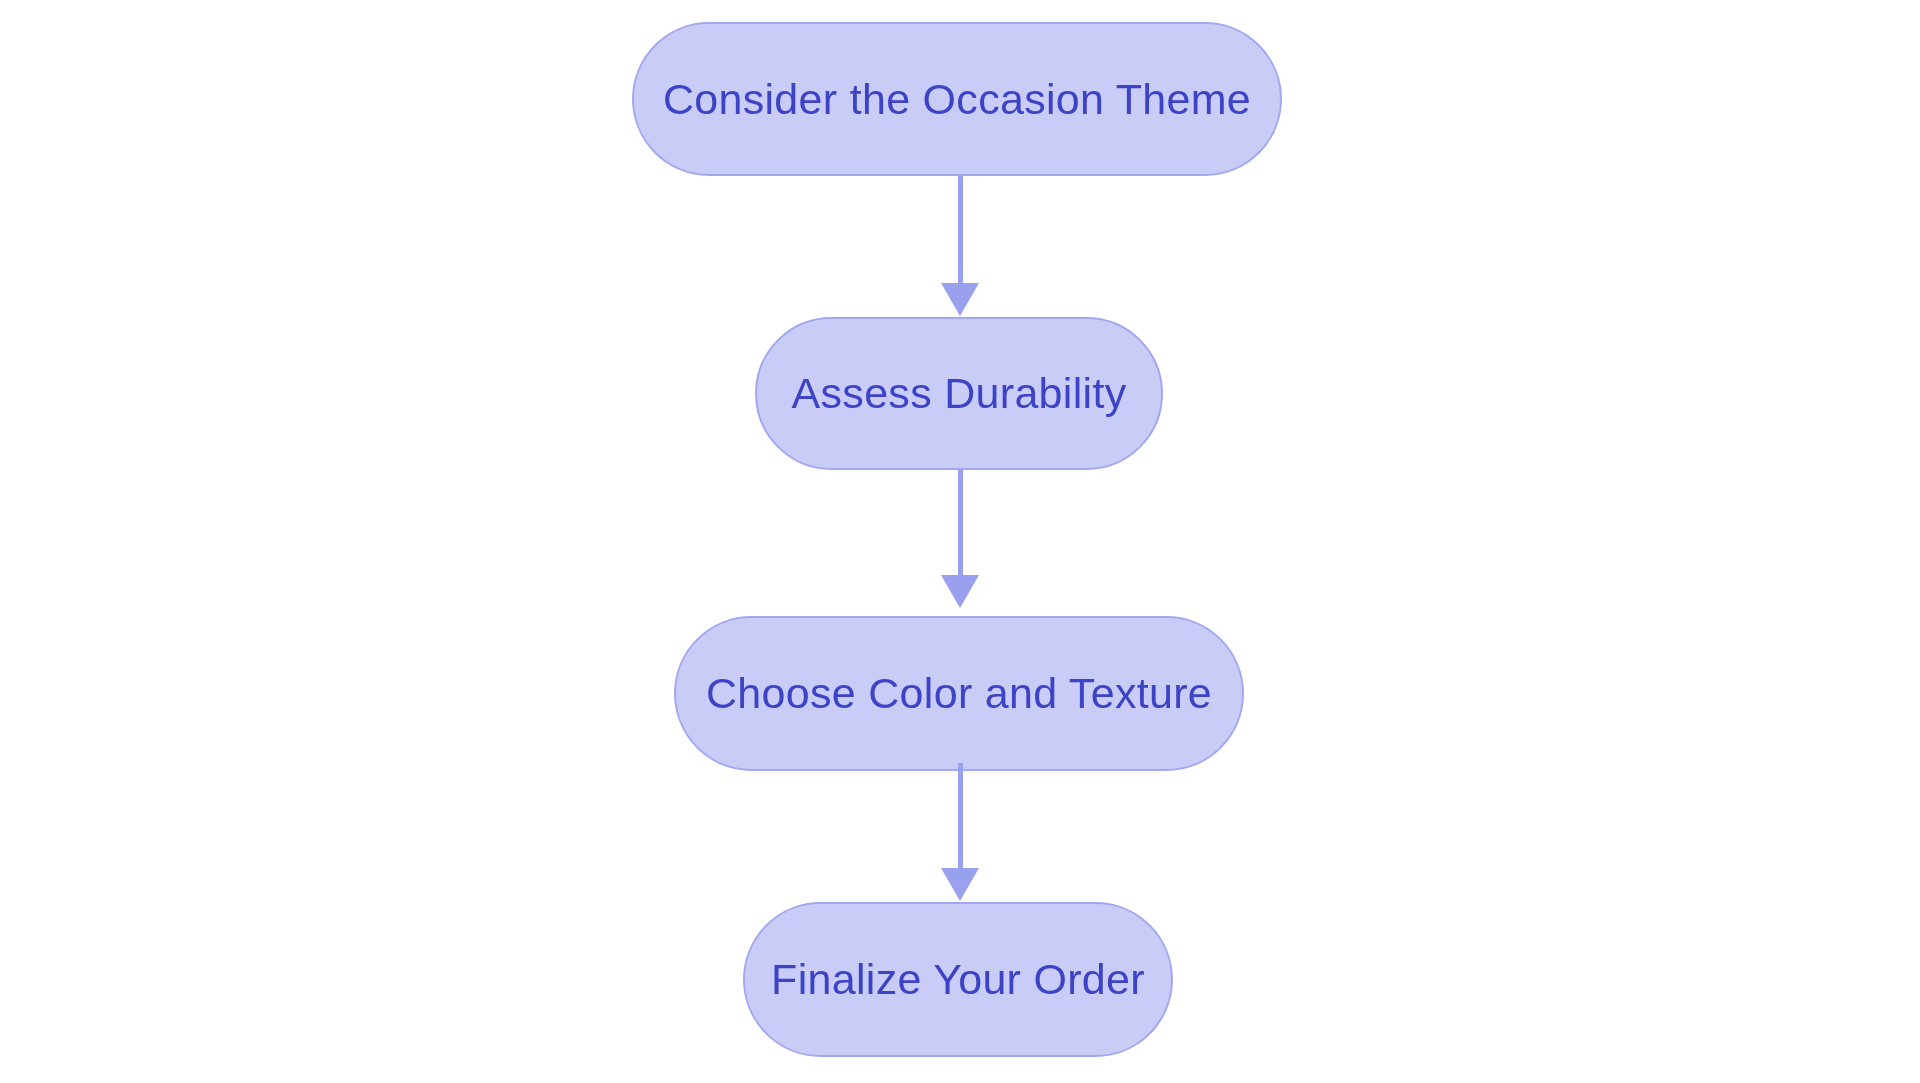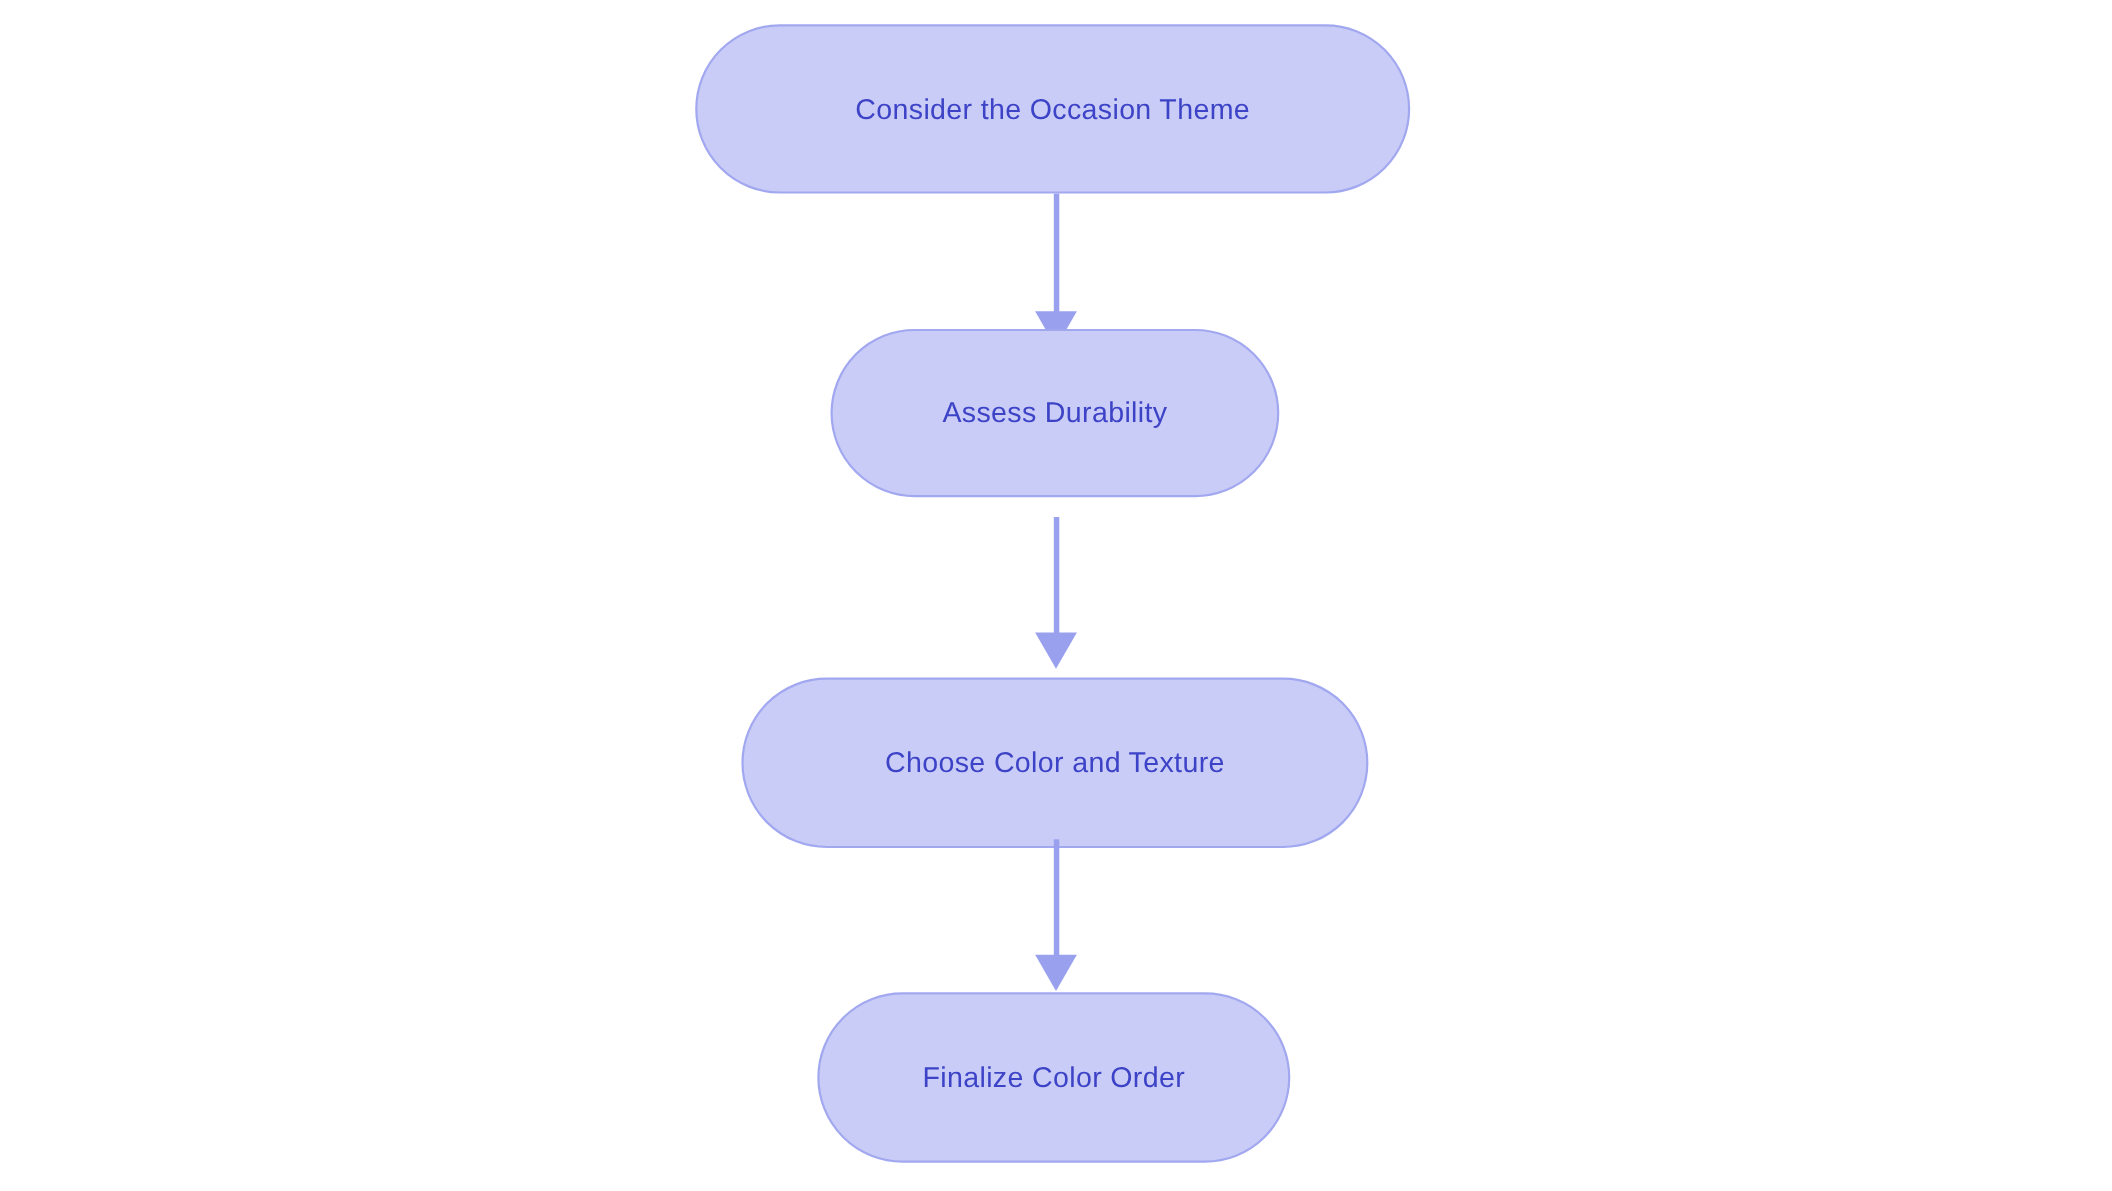--- a/index.html
+++ b/index.html
@@ -20,27 +20,27 @@
     box-sizing: border-box;
     background: var(--node-fill, #c9ccf7);
     border: 2px solid var(--node-border, #a2a8f0);
     border-radius: 999px;
     display: flex;
     align-items: center;
     justify-content: center;
   }
   .node-label {
     color: var(--node-text, #3d43c6);
-    font-size: 26px;
+    font-size: 43px;
     letter-spacing: 0.3px;
     white-space: nowrap;
     text-align: left;
   }
   .node-1 { left: 632px; top: 22px;  width: 650px; height: 154px; }
-  .node-2 { left: 755px; top: 299px; width: 408px; height: 153px; }
+  .node-2 { left: 755px; top: 317px; width: 408px; height: 153px; }
   .node-3 { left: 674px; top: 616px; width: 570px; height: 155px; }
   .node-4 { left: 743px; top: 902px; width: 430px; height: 155px; }
 
   .arrow {
     position: absolute;
     left: 960px;
     width: 0;
   }
   .arrow-line {
     position: absolute;
@@ -94,16 +94,16 @@
   <div class="node node-3">
     <span class="node-label">Choose Color and Texture</span>
   </div>
 
   <div class="arrow arrow-3">
     <div class="arrow-line"></div>
     <div class="arrow-head"></div>
   </div>
 
   <div class="node node-4">
-    <span class="node-label">Finalize Color Order</span>
+    <span class="node-label">Finalize Your Order</span>
   </div>
 
 </div>
 
 </body></html>

